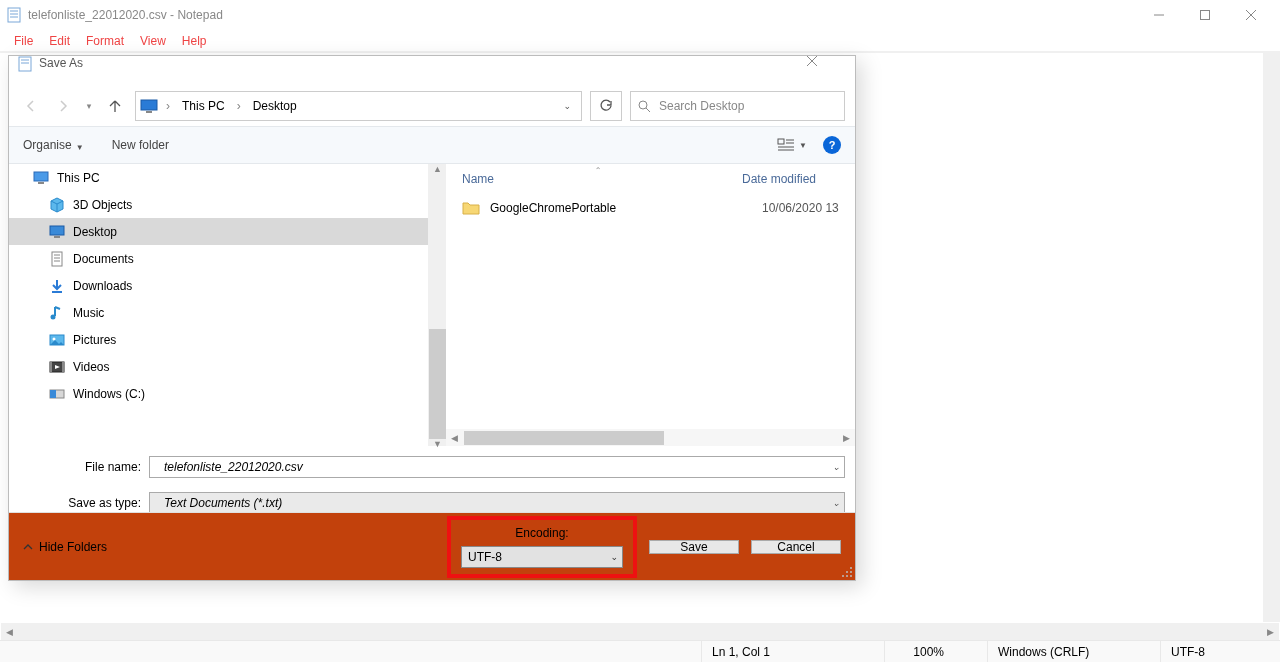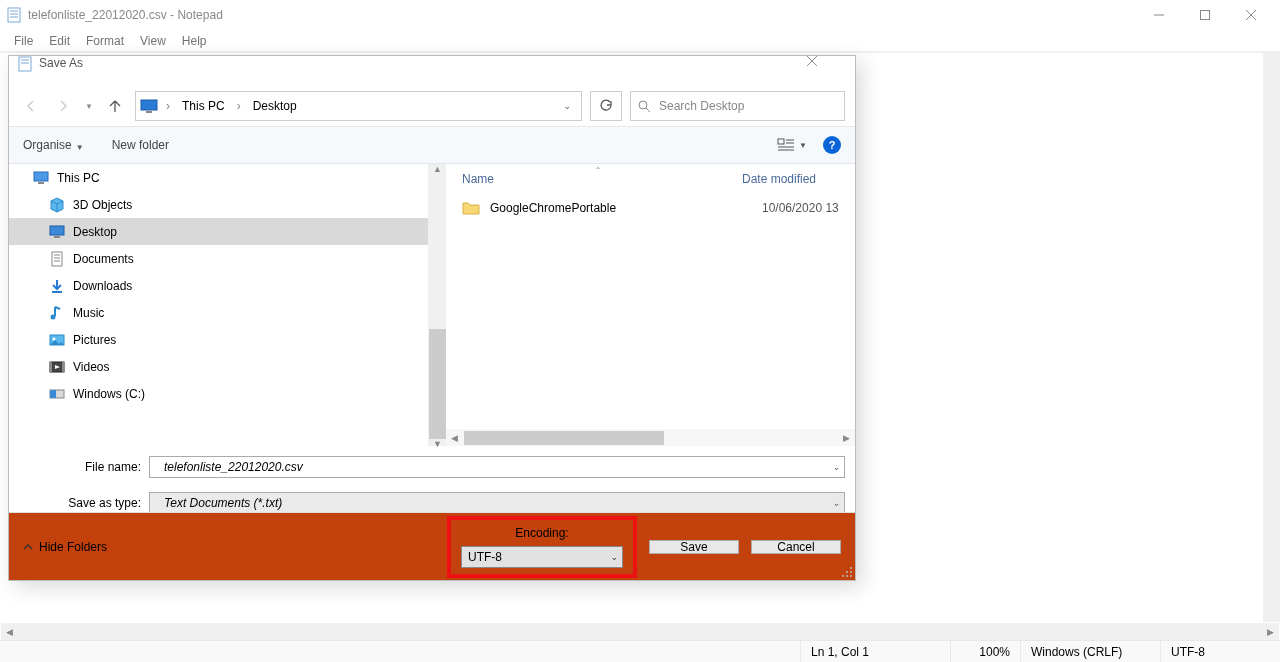--- a/index.html
+++ b/index.html
@@ -4,28 +4,28 @@
 <style>
 * { box-sizing: border-box; margin: 0; padding: 0; font-family: "Segoe UI", Tahoma, sans-serif; font-size: 12px; }
 body { width: 1280px; height: 662px; background: #fff; position: relative; overflow: hidden; }
 
 
 .notepad { position: absolute; top:0; left:0; right:0; bottom:0; background:#fff; }
 .titlebar { height:30px; display:flex; align-items:center; padding:0 6px; }
 .titlebar .title-icon { width:16px; height:16px; margin-right:6px; }
 .titlebar .title-text { color:#888; flex:1; }
 .titlebar .win-ctrl { width:46px; height:30px; display:flex; align-items:center; justify-content:center; color:#888; }
-.menubar { height:22px; display:flex; align-items:center; padding:0 6px; border-bottom:1px solid #f0f0f0; color:#737373; }
+.menubar { height:22px; display:flex; align-items:center; padding:0 6px; border-bottom:1px solid #f0f0f0; color:#ef4444; }
 .menubar span { padding:3px 8px; }
 .editor { position:absolute; top:52px; left:0; right:0; bottom:40px; border-top:1px solid #f0f0f0; }
 .vscroll { position:absolute; right:0; top:52px; bottom:40px; width:17px; background:#f0f0f0; }
 .hscrollbar { position:absolute; left:1px; right:1px; bottom:22px; height:17px; background:#f0f0f0; display:flex; align-items:center; }
 .hscrollbar .arrow { width:17px; height:17px; display:flex; align-items:center; justify-content:center; color:#888; font-size:9px;}
 .statusbar { position:absolute; left:0; right:0; bottom:0; height:22px; display:flex; align-items:center; border-top:1px solid #e8e8e8; background:#f9f9f9; }
-.statusbar .seg { height:22px; display:flex; align-items:center; padding:0 10px; border-left:1px solid #e8e8e8; }
+.statusbar .seg { height:22px; display:flex; align-items:center; padding:0 10px; border-left:1px solid #e8e8e8;margin-left:33px; }
 .statusbar .spacer { flex:1; }
 
 
 .dialog { position:absolute; left:8px; top:55px; width:848px; height:526px; border:1px solid #bcbcbc; background:#fff; box-shadow: 6px 6px 20px rgba(0,0,0,0.15); }
 .dlg-title { height:30px; display:flex; padding:0 8px; }
 .dlg-title .title-icon { width:16px; height:16px; margin-right:6px; }
 .dlg-title .txt { flex:1; color:#555; }
 .dlg-title .close { width:40px; text-align:center; color:#888; }
 
 .navrow { height:40px; display:flex; align-items:center; gap:8px; padding:0 10px; }

